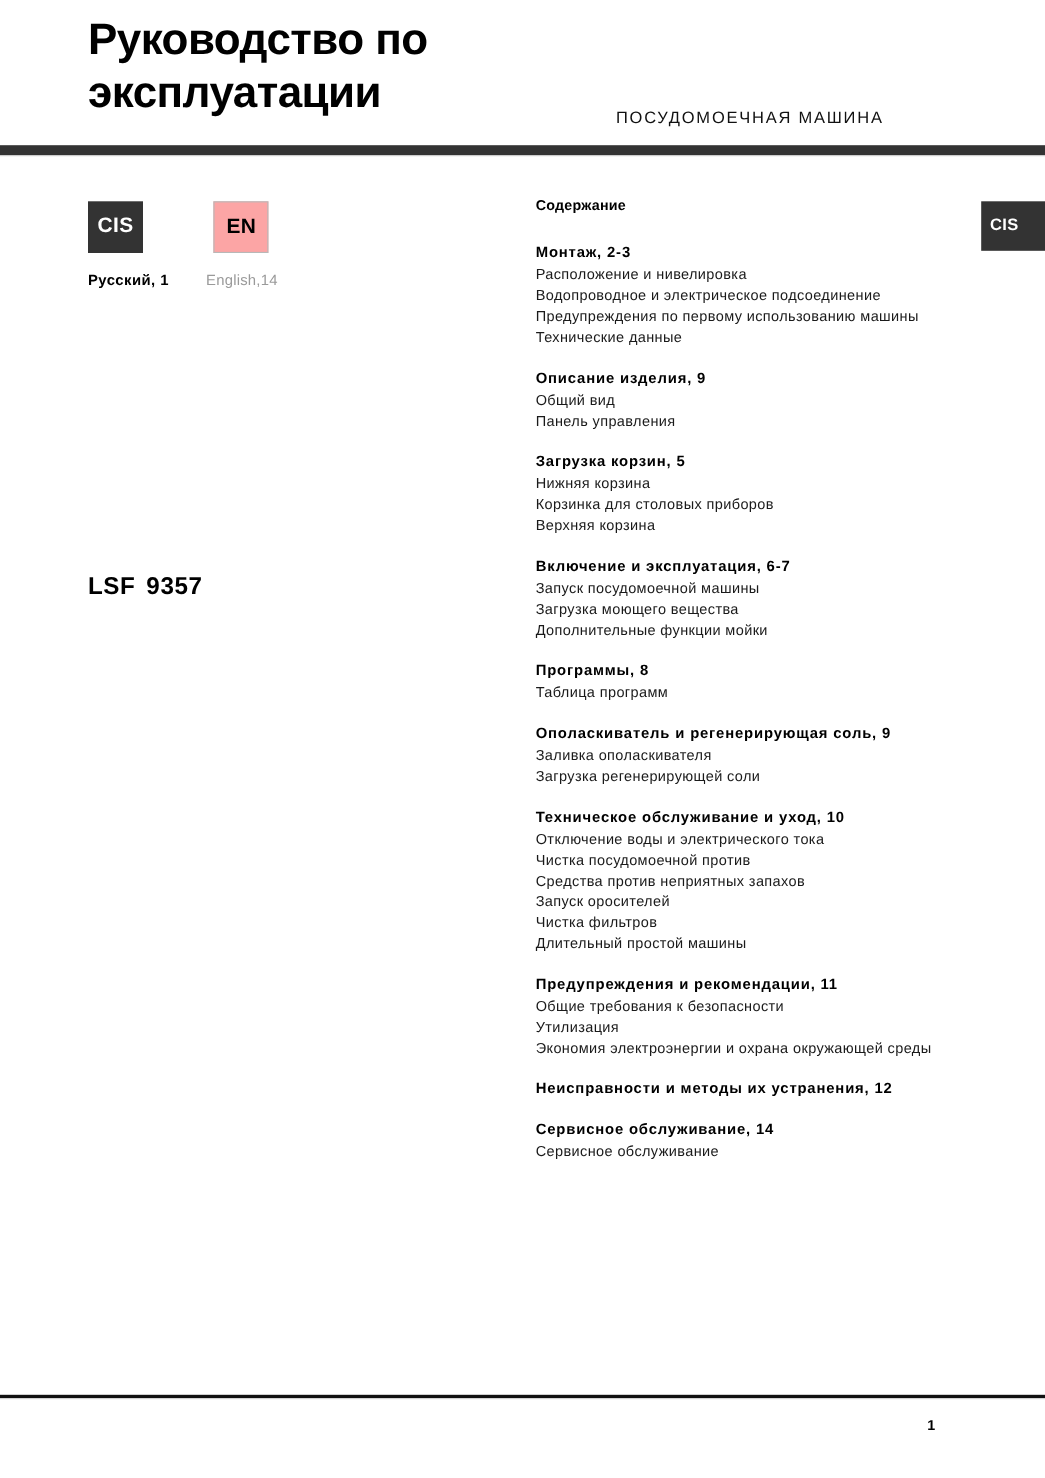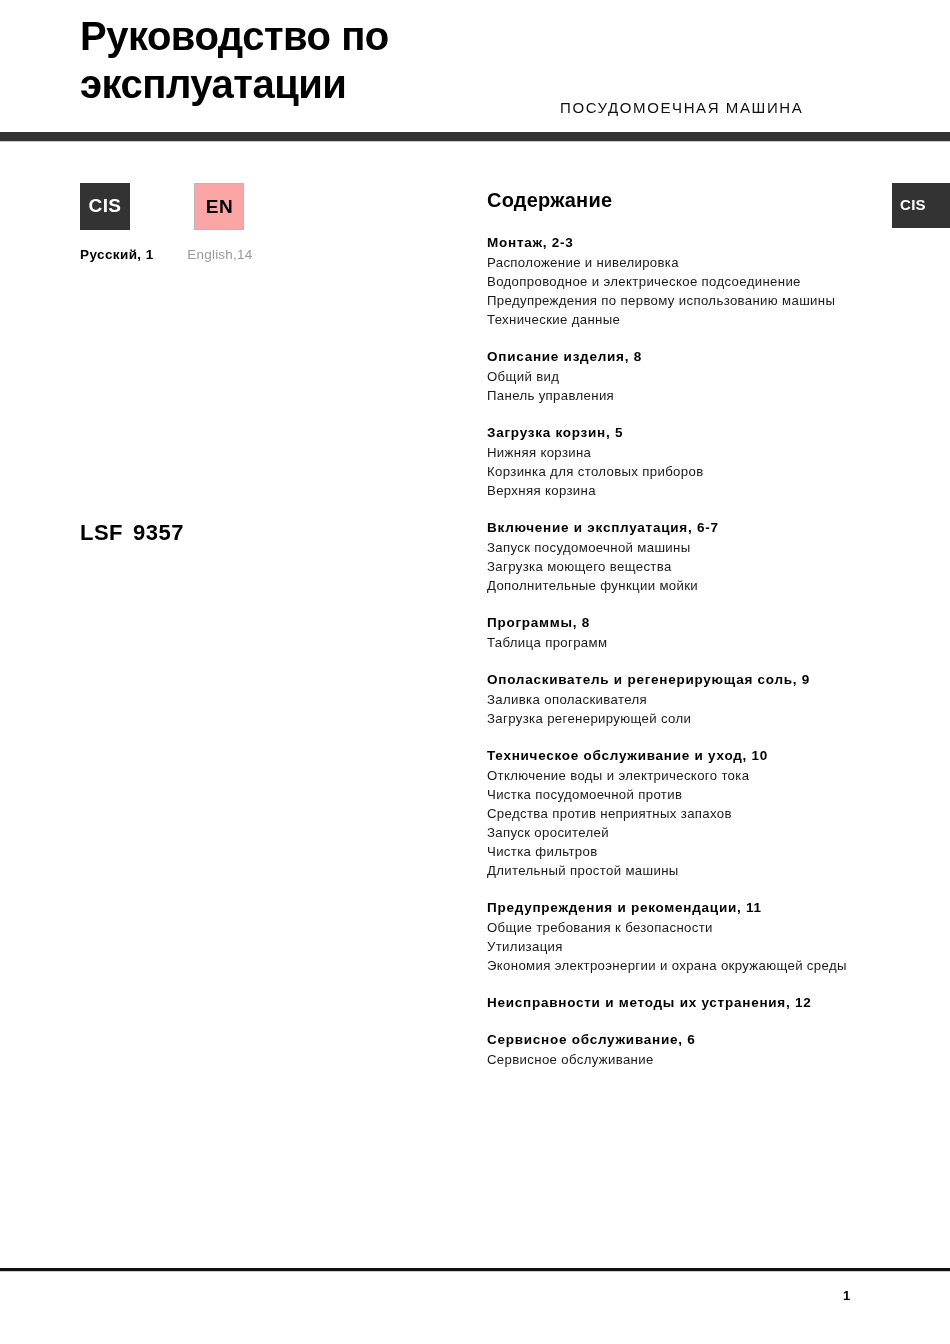--- a/index.html
+++ b/index.html
@@ -143,25 +143,25 @@
   }
 
   
   .contents {
     position: absolute;
     left: 487px;
     top: 176px;
     width: 420px;
   }
   .contents-heading {
-    font-size: 20px;
+    font-size: 13px;
     font-weight: bold;
     letter-spacing: 0.2px;
     color: #000;
-    margin: 13px 0 22px 0;
+    margin: 0 0 22px 0;
     line-height: 22px;
   }
   .toc-section { margin-bottom: 18px; }
   .toc-section:last-child { margin-bottom: 0; }
   .toc-heading {
     font-size: 13.5px;
     font-weight: bold;
     letter-spacing: 0.75px;
     line-height: 19px;
     color: #000;
@@ -242,21 +242,21 @@
     <h1 class="contents-heading">Содержание</h1>
     <div id="toc-sections">
         <div class="toc-section">
           <p class="toc-heading">Монтаж, 2-3</p>
           <p class="toc-item">Расположение и нивелировка</p>
           <p class="toc-item">Водопроводное и электрическое подсоединение</p>
           <p class="toc-item">Предупреждения по первому использованию машины</p>
           <p class="toc-item">Технические данные</p>
         </div>
         <div class="toc-section">
-          <p class="toc-heading">Описание изделия, 8</p>
+          <p class="toc-heading">Описание изделия, 9</p>
           <p class="toc-item">Общий вид</p>
           <p class="toc-item">Панель управления</p>
         </div>
         <div class="toc-section">
           <p class="toc-heading">Загрузка корзин, 5</p>
           <p class="toc-item">Нижняя корзина</p>
           <p class="toc-item">Корзинка для столовых приборов</p>
           <p class="toc-item">Верхняя корзина</p>
         </div>
         <div class="toc-section">
@@ -286,21 +286,21 @@
         <div class="toc-section">
           <p class="toc-heading">Предупреждения и рекомендации, 11</p>
           <p class="toc-item">Общие требования к безопасности</p>
           <p class="toc-item">Утилизация</p>
           <p class="toc-item">Экономия электроэнергии и охрана окружающей среды</p>
         </div>
         <div class="toc-section">
           <p class="toc-heading">Неисправности и методы их устранения, 12</p>
         </div>
         <div class="toc-section">
-          <p class="toc-heading">Сервисное обслуживание, 6</p>
+          <p class="toc-heading">Сервисное обслуживание, 14</p>
           <p class="toc-item">Сервисное обслуживание</p>
         </div>
       </div>
   </div>
 
   <div class="footer-rule"></div>
   <div class="footer-rule-hairline"></div>
   <div class="page-number">1</div>
 
 </div>

